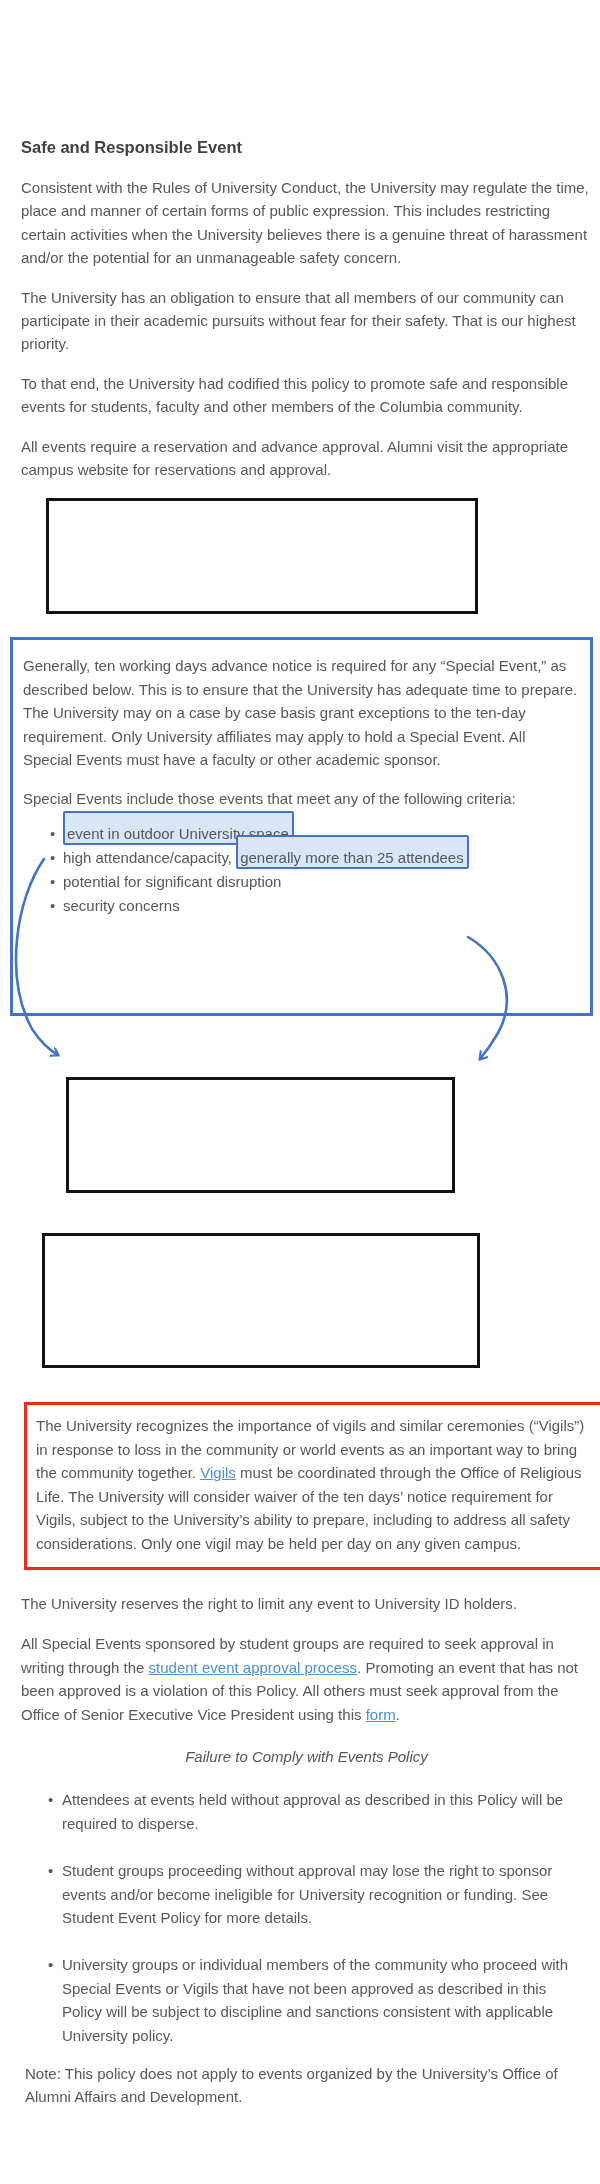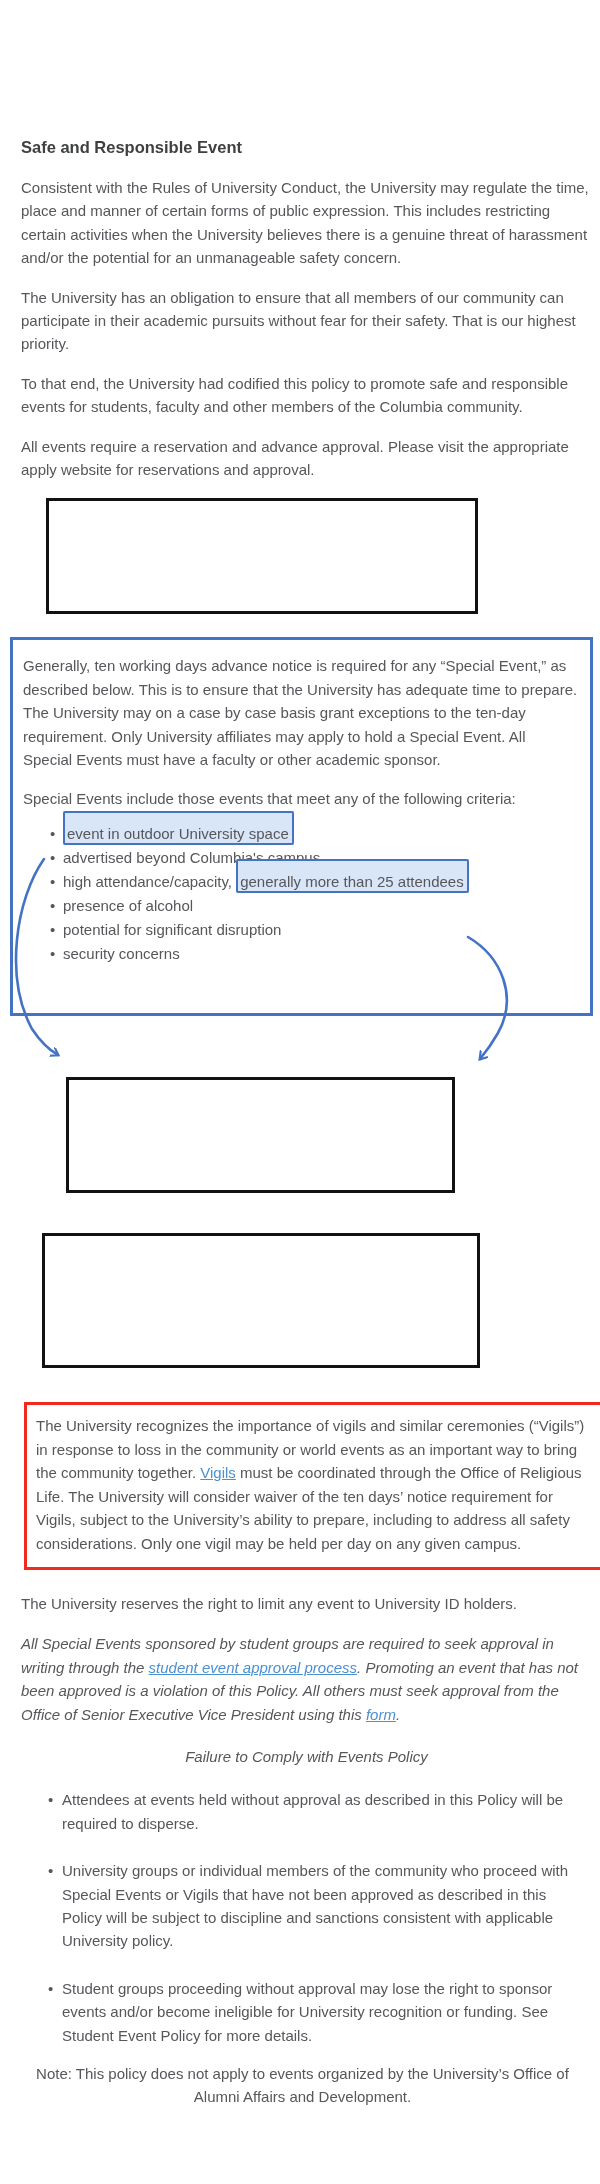--- a/index.html
+++ b/index.html
@@ -68,55 +68,53 @@
   .red-box {
     margin: 34px 0 0 24px;
     width: 580px;
     border: 3px solid #F02B1E;
     padding: 9px 9px 12px 9px;
     background: #ffffff;
   }
   a.doc-link { color: #4A90D2; text-decoration: underline; cursor: pointer; }
 
   p.reserves-p { margin-top: 22px; }
-  p.approval-p { margin-top: 17px; font-style: italic; }
+  p.approval-p { margin-top: 17px; }
   .failure-heading { margin-top: 19px; font-style: italic; text-align: center; }
   ul.failure-list { margin: 20px 20px 8px 21px; list-style: none; padding-left: 41px; }
   ul.failure-list li { position: relative; }
   ul.failure-list li + li { margin-top: 24px; }
   ul.failure-list li::before {
     content: "•";
     position: absolute; left: -14px; top: 0;
     color: #56575B;
   }
-  p.note-p { margin-top: 15px; margin-left: 25px; margin-right: 20px; text-align: center; }
+  p.note-p { margin-top: 15px; margin-left: 25px; margin-right: 20px; }
 </style>
 </head>
 <body>
 
 <div class="page">
 
   <h1 class="doc-title pad">Safe and Responsible Event</h1>
 
   <p class="body-p first-p pad">Consistent with the Rules of University Conduct, the University may regulate the time, place and manner of certain forms of public expression.  This includes restricting certain activities when the University believes there is a genuine threat of harassment and/or the potential for an unmanageable safety concern.</p>
   <p class="body-p pad">The University has an obligation to ensure that all members of our community can participate in their academic pursuits without fear for their safety. That is our highest priority.</p>
   <p class="body-p pad">To that end, the University had codified this policy to promote safe and responsible events for students, faculty and other members of the Columbia community.</p>
-  <p class="body-p pad">All events require a reservation and advance approval. Please visit the appropriate apply website for reservations and approval.</p>
+  <p class="body-p pad">All events require a reservation and advance approval. Alumni visit the appropriate campus website for reservations and approval.</p>
 
   <div class="black-box box1"></div>
 
   <div class="mid-wrap">
     <div class="blue-box">
       <p class="bb-p1">Generally, ten working days advance notice is required for any “Special Event,” as described below.  This is to ensure that the University has adequate time to prepare. The University may on a case by case basis grant exceptions to the ten-day requirement.  Only University affiliates may apply to hold a Special Event.  All Special Events must have a faculty or other academic sponsor.</p>
       <p class="bb-p2">Special Events include those events that meet any of the following criteria:</p>
       <ul>
         <li><span class="hl">event in outdoor University space</span></li>
-        <li>advertised beyond Columbia's campus</li>
         <li><span>high attendance/capacity, </span><span class="hl">generally more than 25 attendees</span></li>
-        <li>presence of alcohol</li>
         <li>potential for significant disruption</li>
         <li>security concerns</li>
       </ul>
     </div>
     <div class="arrow-spacer"></div>
     <svg class="arrows-svg" viewBox="0 0 600 440" preserveAspectRatio="none">
       <defs>
         <marker id="ah" markerWidth="12" markerHeight="12" refX="7" refY="5" orient="auto" markerUnits="userSpaceOnUse">
           <path d="M1 0.5 L7.5 5 L0.5 9.5" fill="none" stroke="#4472C4" stroke-width="2.2" stroke-linecap="round"></path>
         </marker>
@@ -136,19 +134,19 @@
   <p class="reserves-p pad">The University reserves the right to limit any event to University ID holders.</p>
 
   <p class="approval-p pad">
     <span>All Special Events sponsored by student groups are required to seek approval in writing through the </span><a class="doc-link">student event approval process</a><span>. Promoting an event that has not been approved is a violation of this Policy. All others must seek approval from the Office of Senior Executive Vice President using this </span><a class="doc-link">form</a><span>.</span>
   </p>
 
   <p class="failure-heading pad">Failure to Comply with Events Policy</p>
 
   <ul class="failure-list">
     <li>Attendees at events held without approval as described in this Policy will be required to disperse.</li>
+    <li>Student groups proceeding without approval may lose the right to sponsor events and/or become ineligible for University recognition or funding. See Student Event Policy for more details.</li>
     <li>University groups or individual members of the community who proceed with Special Events or Vigils that have not been approved as described in this Policy will be subject to discipline and sanctions consistent with applicable University policy.</li>
-    <li>Student groups proceeding without approval may lose the right to sponsor events and/or become ineligible for University recognition or funding. See Student Event Policy for more details.</li>
   </ul>
 
   <p class="note-p">Note: This policy does not apply to events organized by the University’s Office of Alumni Affairs and Development.</p>
 
 </div>
 
 </body></html>

